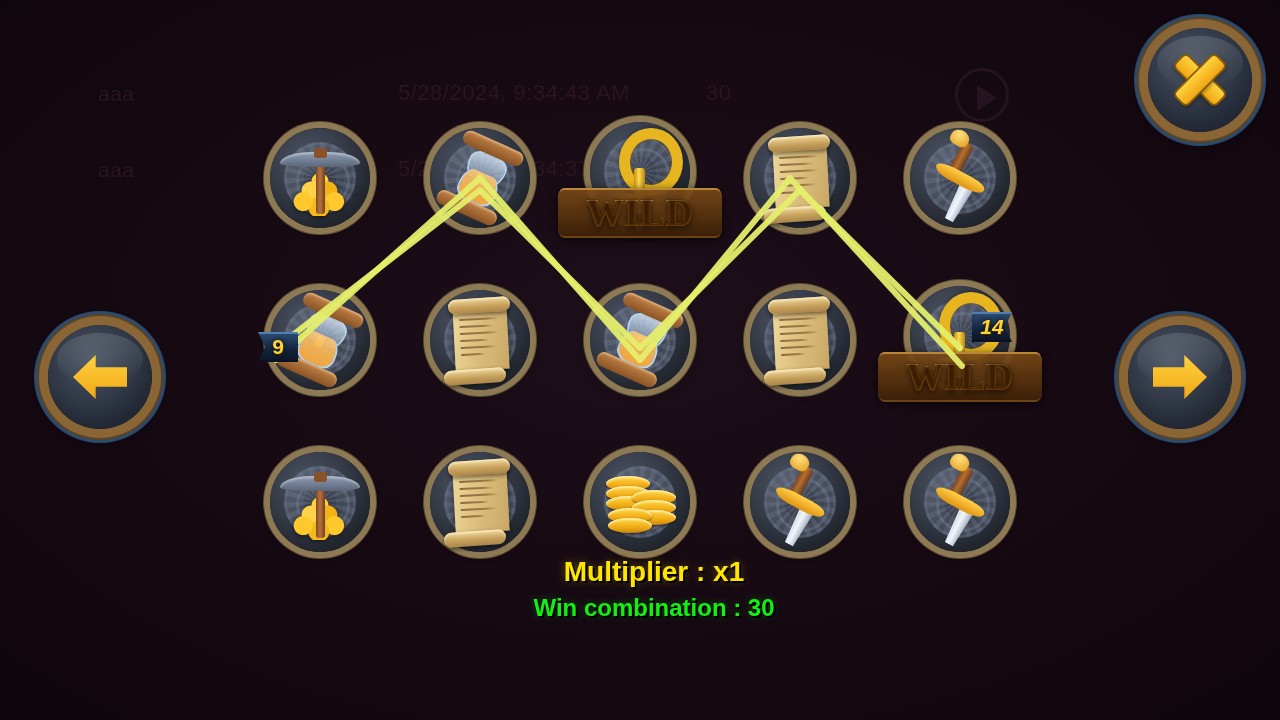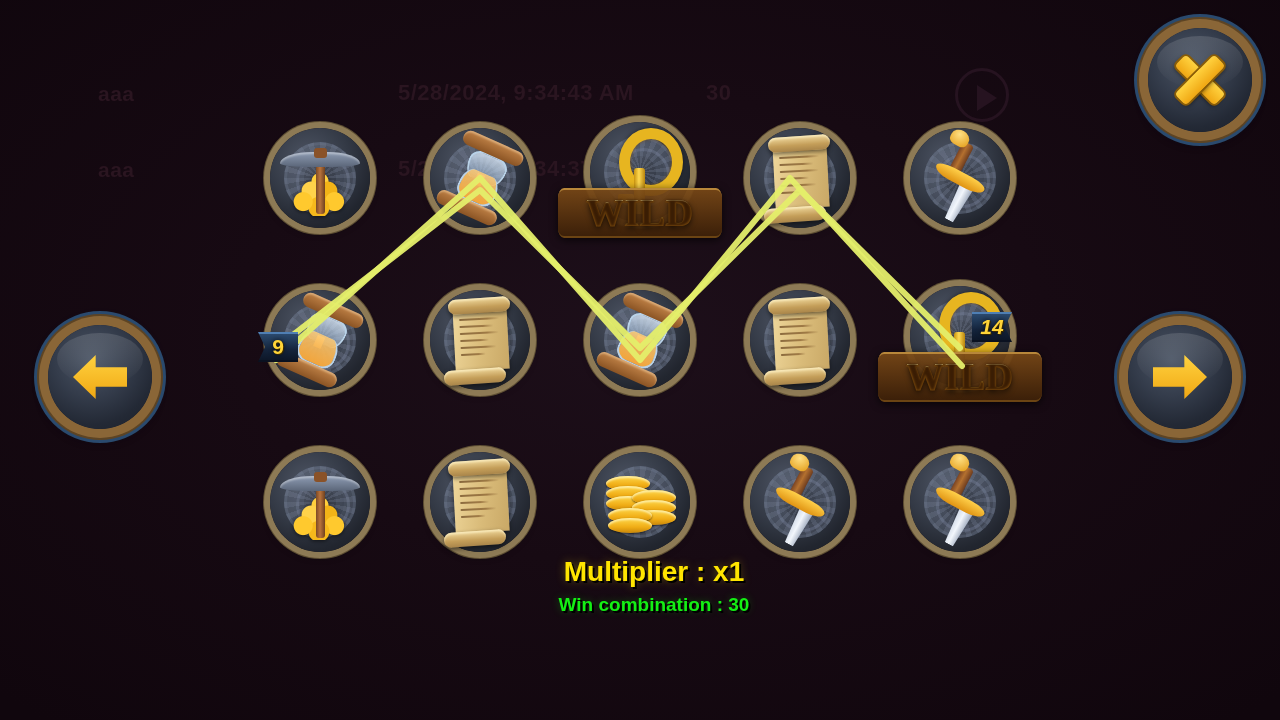--- a/index.html
+++ b/index.html
@@ -13,21 +13,21 @@
   #stage{
     position:absolute;inset:0;
     background:
       radial-gradient(ellipse 900px 520px at 640px 330px, #1d0f1a 0%, #170a13 45%, #10060d 100%),
       #120710;
   }
   
   .ghost{
     position:absolute;
     color:#2a1520;
-    font-weight:bold;
+    font-weight:normal;
     font-family:"Liberation Sans", sans-serif;
     white-space:nowrap;
     user-select:none;
     letter-spacing:.5px;
   }
   .ghost.lbl{font-size:21px;}
   .ghost.ts{font-size:22px;}
   .ghost-play{
     position:absolute;
     width:54px;height:54px;border-radius:50%;
@@ -275,21 +275,21 @@
   .arrow.right{clip-path:polygon(58% 0,58% 28%,0 28%,0 72%,58% 72%,58% 100%,100% 50%);}
 
   
   #footer{position:absolute;left:0;right:0;top:556px;text-align:center;padding-left:28px;}
   #multiplier{
     font-size:28px;font-weight:bold;color:#ffe500;
     text-shadow:2px 2px 0 #000,0 0 10px rgba(255,220,0,.35);
     margin:0 0 6px 0;
   }
   #wincomb{
-    font-size:19px;font-weight:bold;color:#14ef14;
+    font-size:24px;font-weight:bold;color:#14ef14;
     text-shadow:2px 2px 0 #000,0 0 9px rgba(0,255,0,.3);
     margin:4px;
   }
 </style>
 </head>
 <body>
 
 <div id="stage">
 
   <div class="ghost lbl" style="left:98px;top:82px;">aaa</div>

